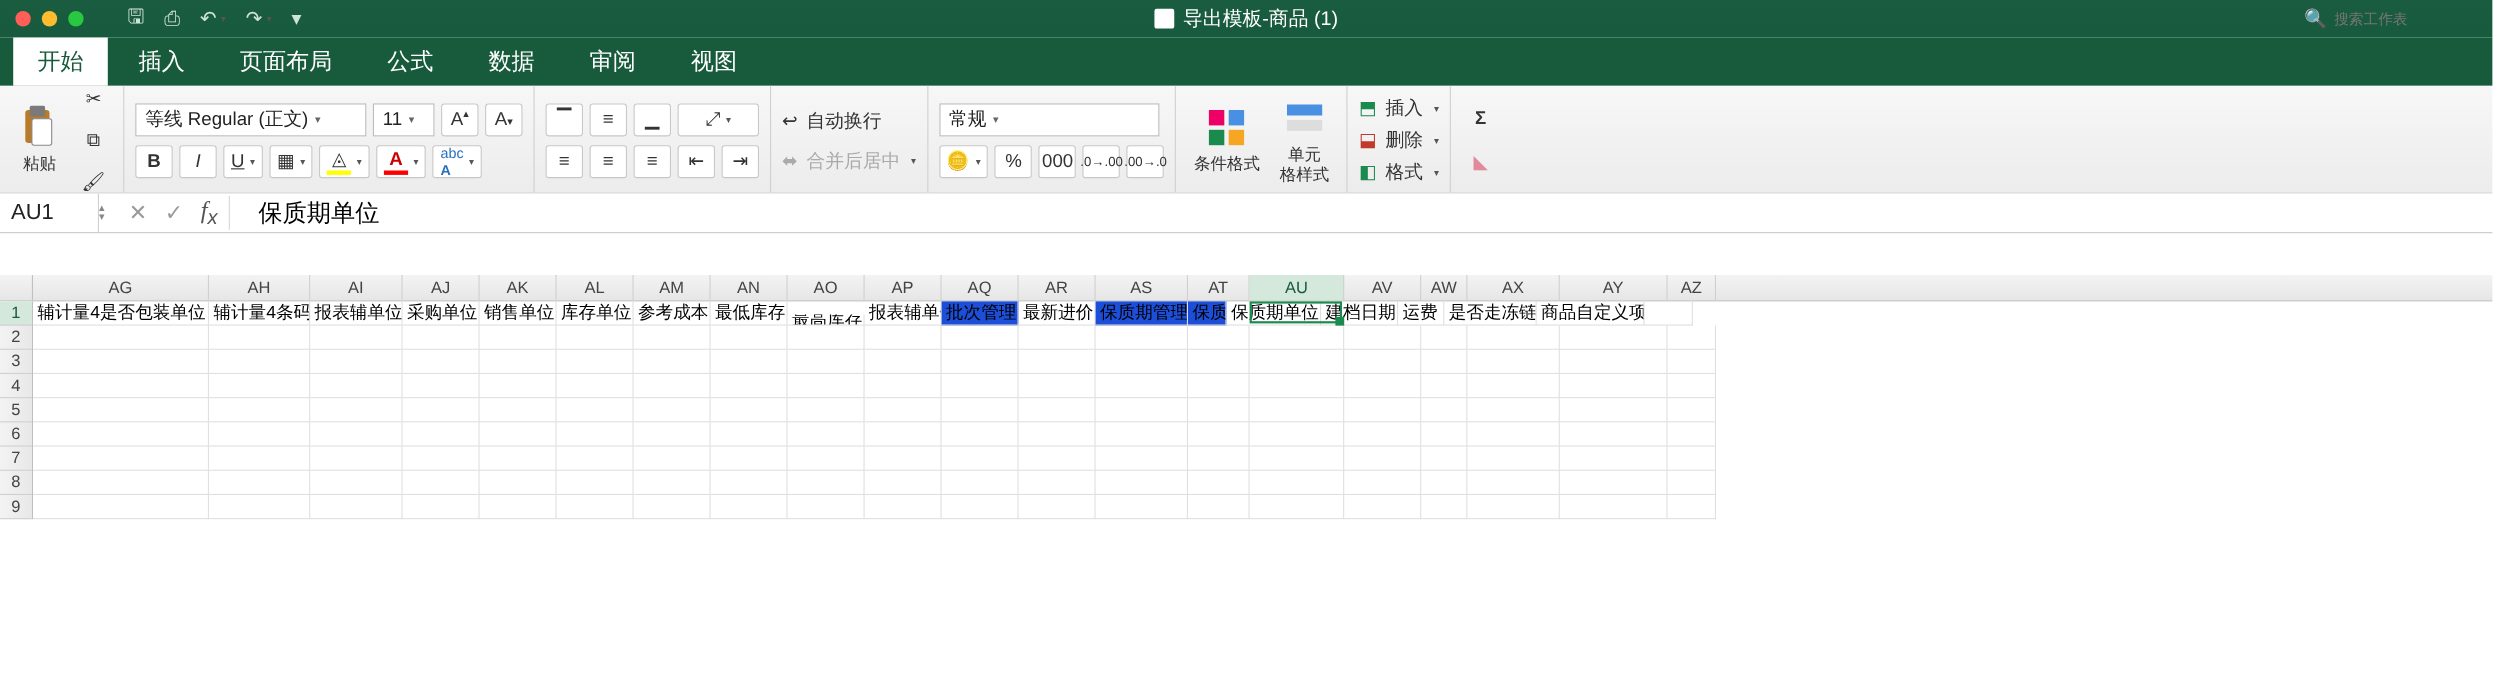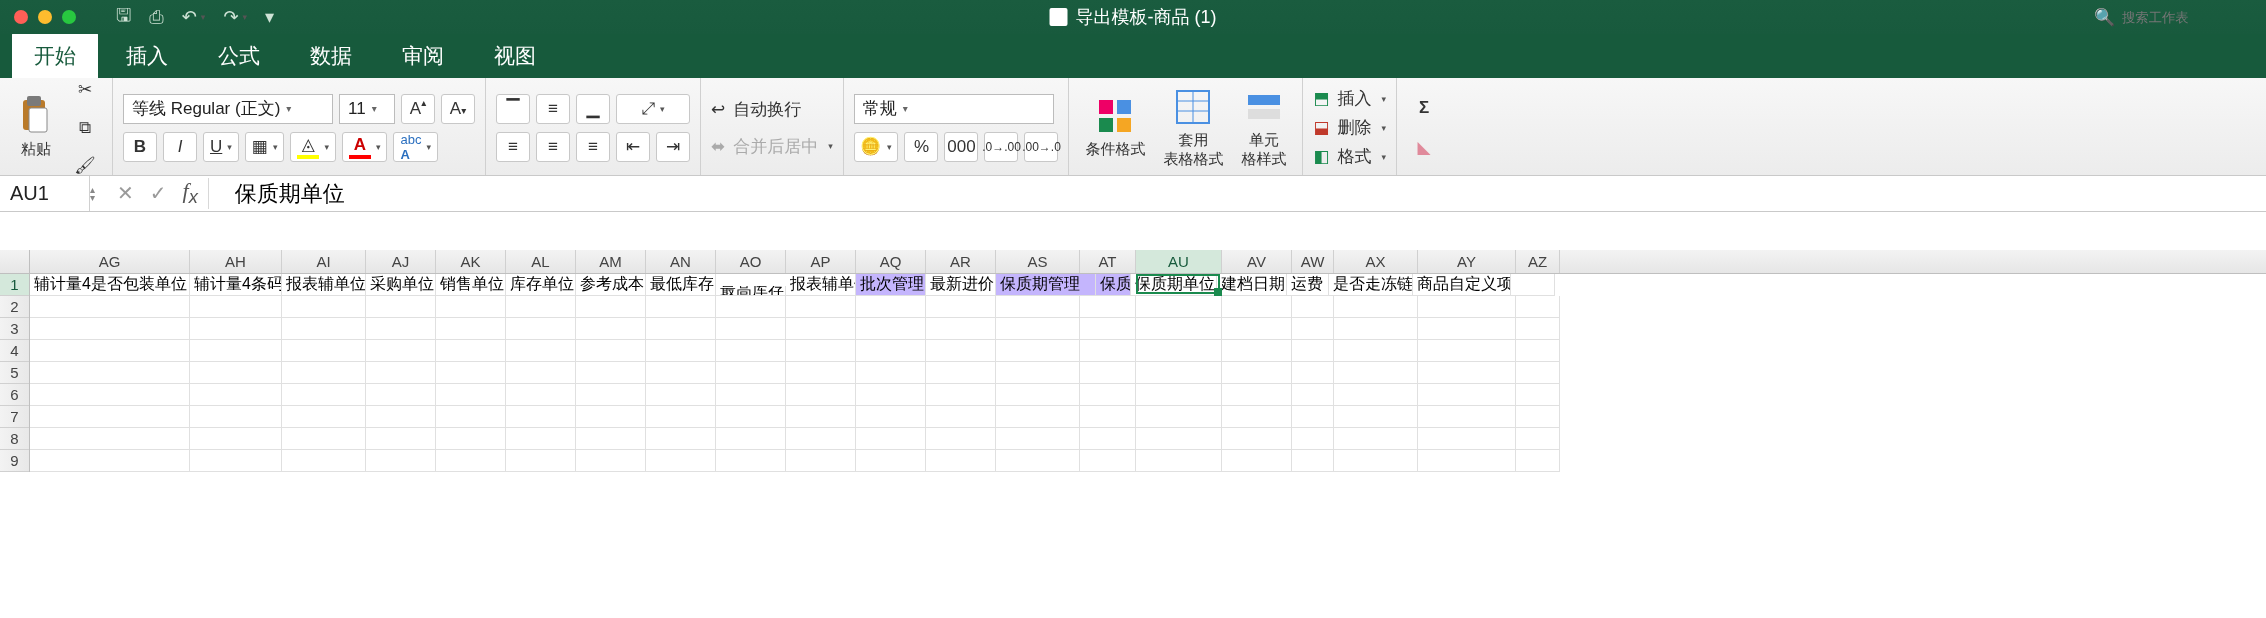--- a/index.html
+++ b/index.html
@@ -54,21 +54,21 @@
   .row-hdr-spacer{ width:30px; border-right:1px solid #bfbfbf;}
   .ch{ border-right:1px solid #d0d0d0; display:flex; align-items:center; justify-content:center; font-size:15px; color:#444;}
   .ch.active{ background:#d4e8db; color:#175a3c;}
   .grid-body{ display:flex;}
   .row-headers{ width:30px; background:linear-gradient(90deg,#f3f3f3,#e8e8e8); border-right:1px solid #bfbfbf;}
   .rh{ height:22px; border-bottom:1px solid #d0d0d0; display:flex; align-items:center; justify-content:center; font-size:15px; color:#444;}
   .rh.active{ background:#d4e8db; color:#175a3c;}
   .cells{ position:relative;text-align:right;}
   .crow{ display:flex; height:22px;}
   .cell{ border-right:1px solid #e0e0e0; border-bottom:1px solid #e0e0e0; font-size:16px; padding:0 4px; display:flex; align-items:center; overflow:hidden; white-space:nowrap;}
-  .cell.yellow{ background:#c4b5fd;}
+  .cell.yellow{ background:#1d4ed8;}
   .selection{ position:absolute; border:2px solid #1a8a4e; pointer-events:none;}
   .selhandle{ position:absolute; width:8px;height:8px; background:#1a8a4e; right:-4px; bottom:-4px;}
 </style>
 </head>
 <body>
 
 <div class="titlebar">
   <div class="traffic">
     <div class="dot red"></div>
     <div class="dot yel"></div>
@@ -87,20 +87,21 @@
   </div>
   <div class="search-area">
     <span>🔍</span>
     <input class="search-input" placeholder="搜索工作表" style="">
   </div>
 </div>
 
 <div class="ribbon-tabs" id="ribbon-tabs">
     <div class="tab active">开始</div>
     <div class="tab">插入</div>
+    <div class="tab">页面布局</div>
     <div class="tab">公式</div>
     <div class="tab">数据</div>
     <div class="tab">审阅</div>
     <div class="tab">视图</div>
   </div>
 
 <div class="ribbon">
 
   <div class="group">
     <div class="bigbtn">
@@ -243,32 +244,20 @@
     <div class="bigbtn">
       <div class="ic">
           <svg width="36" height="36">
             <rect x="2" y="2" width="14" height="14" fill="#e06"></rect>
             <rect x="20" y="2" width="14" height="14" fill="#4a90e2"></rect>
             <rect x="2" y="20" width="14" height="14" fill="#1a8a4e"></rect>
             <rect x="20" y="20" width="14" height="14" fill="#f5a623"></rect>
           </svg>
         </div>
       <span>条件格式</span>
-    </div>
-    <div class="bigbtn">
-      <div class="ic">
-          <svg width="36" height="36">
-            <rect x="2" y="2" width="32" height="32" fill="none" stroke="#4a90e2" stroke-width="2"></rect>
-            <line x1="2" y1="12" x2="34" y2="12" stroke="#4a90e2"></line>
-            <line x1="2" y1="22" x2="34" y2="22" stroke="#4a90e2"></line>
-            <line x1="18" y1="2" x2="18" y2="34" stroke="#4a90e2"></line>
-          </svg>
-        </div>
-      <span style="white-space:pre;text-align:center;">套用
-表格格式</span>
     </div>
     <div class="bigbtn">
       <div class="ic">
           <svg width="36" height="36">
             <rect x="2" y="6" width="32" height="10" fill="#4a90e2"></rect>
             <rect x="2" y="20" width="32" height="10" fill="#ddd"></rect>
           </svg>
         </div>
       <span style="white-space:pre;text-align:center;">单元
 格样式</span>
@@ -366,21 +355,21 @@
           <div class="cell" style="width: 84px;">报表辅单位</div>
           <div class="cell" style="width: 70px;">采购单位</div>
           <div class="cell" style="width: 70px;">销售单位</div>
           <div class="cell" style="width: 70px;">库存单位</div>
           <div class="cell" style="width: 70px;">参考成本</div>
           <div class="cell" style="width: 70px;">最低库存</div>
           <div class="cell" style="width: 70px; margin-top: 12px;">最高库存</div>
           <div class="cell" style="width: 70px;">报表辅单位</div>
           <div class="cell yellow" style="width: 70px;">批次管理</div>
           <div class="cell" style="width: 70px;">最新进价</div>
-          <div class="cell yellow" style="width: 100px;">保质期管理</div>
+          <div class="cell yellow" style="width: 84px;">保质期管理</div>
           <div class="cell yellow" style="width: 35px;">保质期</div>
           <div class="cell" style="width: 86px;">保质期单位</div>
           <div class="cell" style="width: 70px;">建档日期</div>
           <div class="cell" style="width: 42px;">运费</div>
           <div class="cell" style="width: 84px;">是否走冻链</div>
           <div class="cell" style="width: 98px;">商品自定义项</div>
           <div class="cell" style="width: 44px;"></div>
         </div>
         <div class="crow">
           <div class="cell" style="width: 160px;"></div>

